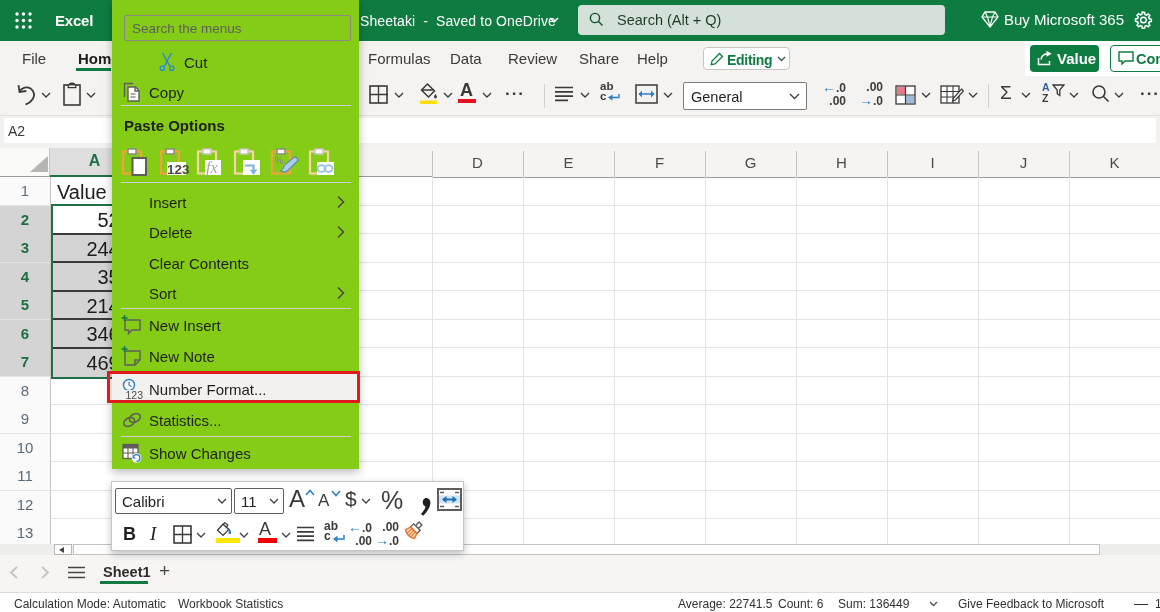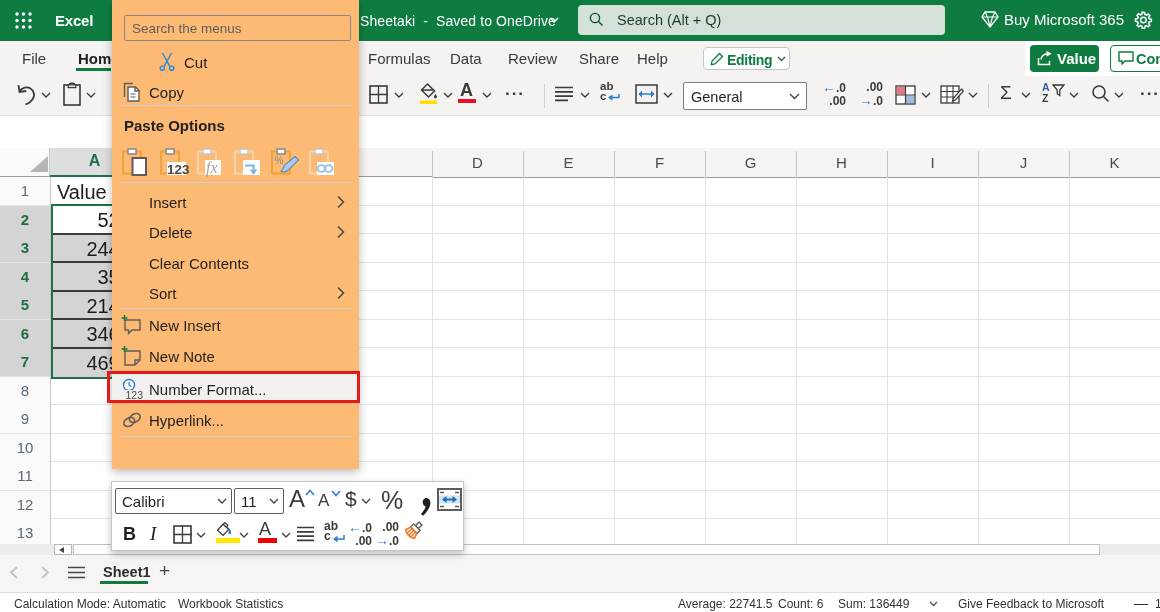--- a/index.html
+++ b/index.html
@@ -27,21 +27,21 @@
           border-bottom:1px solid #e3e3e3;font-size:15px;color:#5a6a78;text-align:center;line-height:28px;}
   .rowhdr.sel{background:#d4d4d4;color:#1e6e41;font-weight:bold;}
   .cell{position:absolute;font-size:20px;color:#1c1c1c;}
   
   #hscroll{position:absolute;left:0;top:544px;width:1160px;height:11px;background:#ededec;}
   #tabs{position:absolute;left:0;top:555px;width:1160px;height:37px;background:#f6f5f4;}
   #status{position:absolute;left:0;top:592px;width:1160px;height:20px;background:#fff;
           border-top:1px solid #e1dfdd;font-size:12px;color:#323130;}
   #status .t{position:absolute;top:4px;white-space:nowrap;}
   
-  #cmenu{position:absolute;left:112px;top:0;width:247px;height:469px;background:#fdba74;
+  #cmenu{position:absolute;left:112px;top:0;width:247px;height:469px;background:#84cc16;
          box-shadow:0 3px 9px rgba(0,0,0,.28);font-size:15px;color:#201f1e;}
   .mi{position:absolute;left:0;width:247px;height:30px;}
   .mi .lbl{position:absolute;left:37px;top:50%;transform:translateY(-50%);white-space:nowrap;}
   .mi .ico{position:absolute;left:9px;top:50%;transform:translateY(-50%);width:22px;height:22px;}
   .mi .chv{position:absolute;right:14px;top:50%;transform:translateY(-50%);}
   .msep{position:absolute;left:9px;width:230px;height:1px;background:#d2d0ce;}
   
   #mini{position:absolute;left:111px;top:481px;width:353px;height:70px;background:#fff;
         border:1px solid #c8c6c4;box-shadow:0 3px 7px rgba(0,0,0,.25);box-sizing:border-box;}
   
@@ -318,20 +318,24 @@
   <svg class="a" style="left:1091px;top:8px;" width="19" height="19" viewBox="0 0 19 19">
         <circle cx="8" cy="8" r="6" fill="none" stroke="#3b3a39" stroke-width="1.6"></circle>
         <path d="M12.5 12.5l5 5" stroke="#3b3a39" stroke-width="1.6"></path>
       </svg>
   <svg class="a" style="left:1114px;top:16px;" width="10" height="6" viewBox="0 0 10 6">
         <path d="M1 1l4 4 4-4" fill="none" stroke="#3b3a39" stroke-width="1.3"></path>
       </svg>
 
   <span class="a" style="left:1140px;top:8px;font-size:17px;font-weight:bold;letter-spacing:1px;color:#3b3a39;">···</span>
 </div>
+<div id="frow">
+  <div class="a" style="left:4px;top:2px;width:1152px;height:25px;background:#fff;border-radius:2px;"></div>
+  <span class="a" style="left:8px;top:7px;">A2</span>
+</div>
 <div id="hscroll">
   <div class="a" style="left:54px;top:0px;width:18px;height:11px;background:#fdfdfd;border:1px solid #b8b6b4;box-sizing:border-box;"></div>
   <div class="a" style="left:59px;top:2.5px;width:0;height:0;border-top:3px solid transparent;border-bottom:3px solid transparent;border-right:5px solid #444;"></div>
   <div class="a" style="left:73px;top:0px;width:1027px;height:11px;background:#fdfdfd;border:1px solid #c5c3c1;box-sizing:border-box;"></div>
 </div>
 <div id="tabs">
   <svg class="a" style="left:9px;top:11px;" width="10" height="13" viewBox="0 0 10 13">
         <path d="M8 1L2 6.5 8 12" fill="none" stroke="#c3c1bf" stroke-width="1.8"></path>
       </svg>
   <svg class="a" style="left:40px;top:11px;" width="10" height="13" viewBox="0 0 10 13">
@@ -478,24 +482,35 @@
     <span class="lbl">Number Format...</span>
   </div>
 
   <div class="mi" style="top:405px;">
     <svg class="ico" viewBox="0 0 22 22">
           <g fill="none" stroke="#5f5d5b" stroke-width="1.6">
             <ellipse cx="8.2" cy="13" rx="5.8" ry="4" transform="rotate(-28 8.2 13)"></ellipse>
             <ellipse cx="13.8" cy="9" rx="5.8" ry="4" transform="rotate(-28 13.8 9)"></ellipse>
           </g>
         </svg>
-    <span class="lbl">Hyperlink...</span>
+    <span class="lbl">Statistics...</span>
   </div>
   <div class="msep" style="top:436px;"></div>
 
+  <div class="mi" style="top:438px;">
+    <svg class="ico" viewBox="0 0 22 22">
+          <rect x="2" y="2.5" width="15" height="14" fill="#fff" stroke="#5f5d5b" stroke-width="1.3"></rect>
+          <rect x="2" y="2.5" width="15" height="4" fill="#5f5d5b"></rect>
+          <path d="M2 11h15M7 2.5v14M12 2.5v14" stroke="#5f5d5b" stroke-width="1.1"></path>
+          <circle cx="15.5" cy="16" r="4.8" fill="#fff"></circle>
+          <path d="M12.1 16a3.4 3.4 0 113.4 3.4" fill="none" stroke="#2b7cd3" stroke-width="1.4"></path>
+          <path d="M12.1 13.6v2.8h2.8z" fill="#2b7cd3"></path>
+        </svg>
+    <span class="lbl">Show Changes</span>
+  </div>
 </div>
 <div id="mini">
 
   <div class="a" style="left:3px;top:6px;width:117px;height:26px;border:1px solid #605e5c;border-radius:2px;box-sizing:border-box;"></div>
   <span class="a" style="left:10px;top:11px;font-size:15px;color:#201f1e;">Calibri</span>
   <svg class="a" style="left:105px;top:16px;" width="10" height="7" viewBox="0 0 10 7">
         <path d="M1 1l4 4 4-4" fill="none" stroke="#484644" stroke-width="1.4"></path>
       </svg>
   <div class="a" style="left:122px;top:6px;width:50px;height:26px;border:1px solid #605e5c;border-radius:2px;box-sizing:border-box;"></div>
   <span class="a" style="left:129px;top:11px;font-size:15px;color:#201f1e;">11</span>

